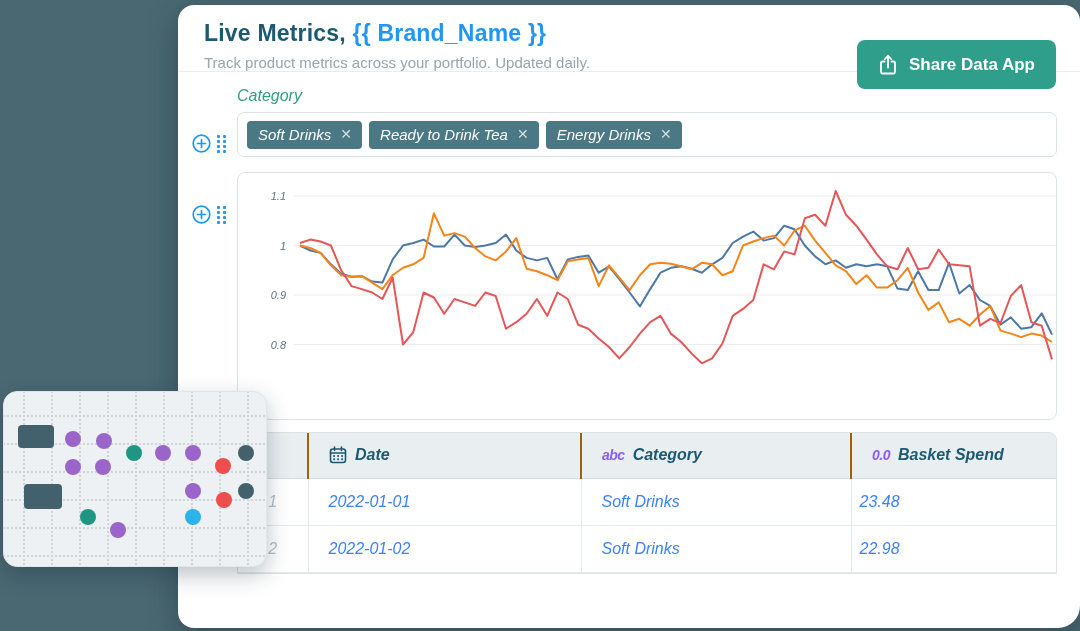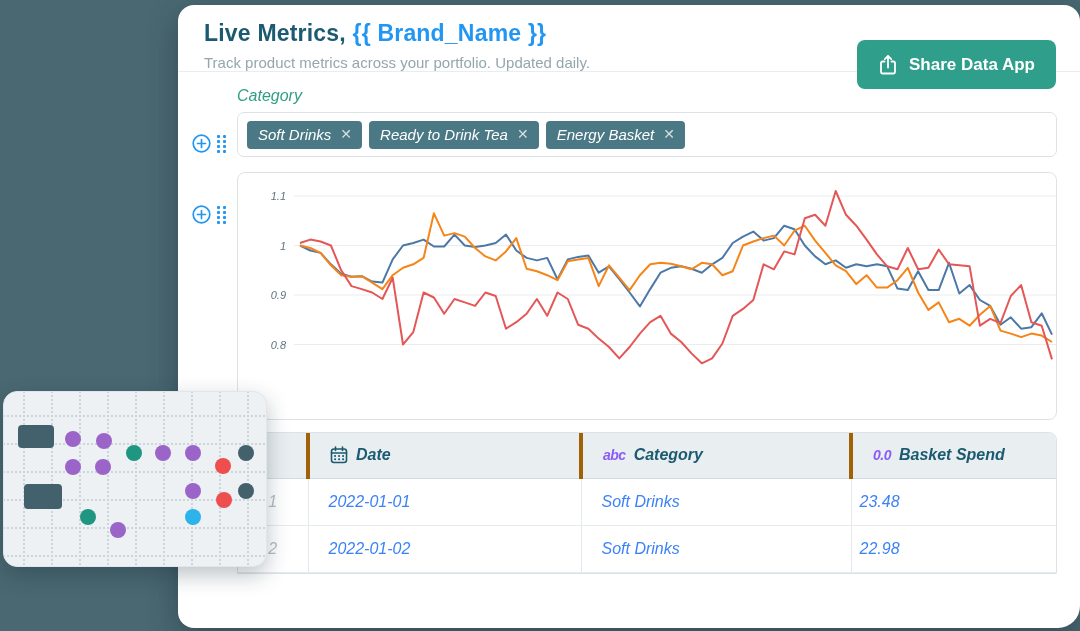--- a/index.html
+++ b/index.html
@@ -76,21 +76,21 @@
 
   
   .table-card {
     margin-top:12px; border:1px solid #dce3e7; border-radius:8px 8px 0 0;
     overflow:hidden; background:#fff;
   }
   table { border-collapse:collapse; width:820px; table-layout:fixed; }
   col.c-idx{width:70px;} col.c-date{width:273px;} col.c-cat{width:270px;} col.c-spend{width:207px;}
   thead th {
     background:#e9eef1; height:45px; text-align:left; padding:0 0 0 20px;
-    font-size:16px; color:#1b5a70; border-right:4px solid #a16207;
+    font-size:16px; color:#1b5a70; border-right:2px solid #a16207;
     border-bottom:1px solid #d3dbe0;
   }
   thead th:last-child { border-right:none; }
   .th-inner { display:flex; align-items:center; gap:8px; font-weight:700; }
   .type-ico { font-weight:700; font-size:14px; letter-spacing:-.5px; color:#8b5cf6; }
   tbody td {
     height:47px; padding:0 0 0 20px; font-size:16px; color:#3b82f6;
     border-right:1px solid #e3e9ec; border-bottom:1px solid #e6ebee; background:#fff;
   }
   tbody td:last-child { border-right:none;padding-left:8px; }
@@ -161,21 +161,21 @@
       <div class="filter-box">
         <span class="chip">
           <span>Soft Drinks</span>
           <span class="x">✕</span>
         </span>
         <span class="chip">
           <span>Ready to Drink Tea</span>
           <span class="x">✕</span>
         </span>
         <span class="chip">
-          <span>Energy Basket</span>
+          <span>Energy Drinks</span>
           <span class="x">✕</span>
         </span>
       </div>
     </div>
 
     <div class="section">
       <div class="gutter" style="top:33px;">
         <span style="display:flex;cursor:pointer;">
           <svg width="19" height="19" viewBox="0 0 19 19" fill="none" stroke="#2196f3" stroke-width="1.7" stroke-linecap="round">
             <circle cx="9.5" cy="9.5" r="8.3"></circle>

